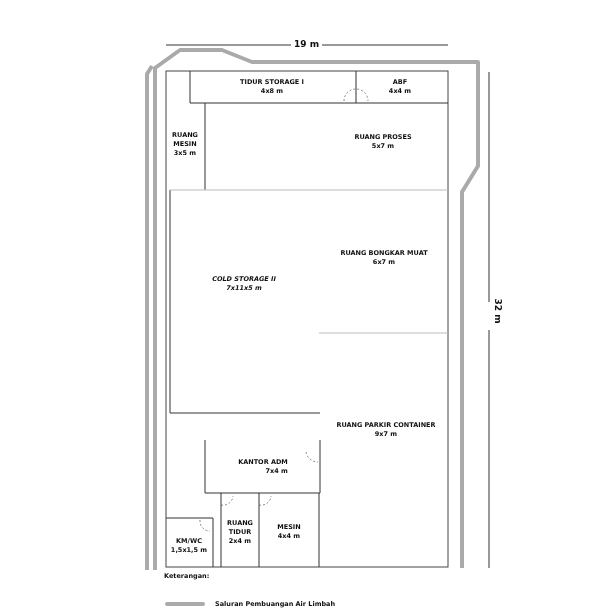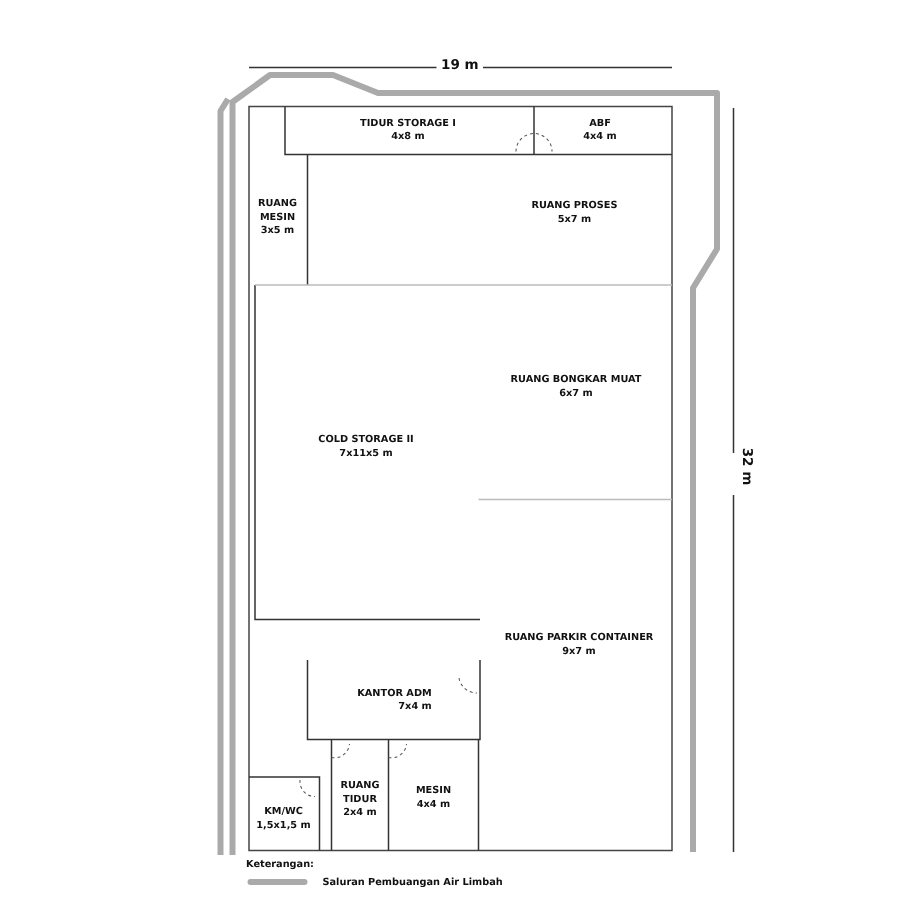--- a/index.html
+++ b/index.html
@@ -1,21 +1,21 @@
 <!DOCTYPE html>
 <html><head>
   <meta charset="utf-8">
   <style>
     html, body { margin: 0; padding: 0; background: #ffffff; }
     body { width: 613px; height: 613px; position: relative; overflow: hidden; font-family: "Liberation Sans", sans-serif; }
     svg { position: absolute; left: 0; top: 0; }
     .lbl { position: absolute; text-align: center; font-family: "DejaVu Sans", sans-serif; font-size: 6.5px; font-weight: bold; color: #111; line-height: 1.4; transform: translate(-50%, -50%); white-space: nowrap; }
     .dim { position: absolute; font-family: "DejaVu Sans", sans-serif; font-size: 9px; font-weight: bold; color: #111; background: #fff; padding: 0 3px; }
     .legend-title { position: absolute; left: 164px; top: 572px; font-family: "DejaVu Sans", sans-serif; font-size: 6.5px; font-weight: bold; color: #111; }
-    .legend-row { position: absolute; left: 165px; top: 584px; display: flex; align-items: center; }
+    .legend-row { position: absolute; left: 165px; top: 600px; display: flex; align-items: center; }
     .legend-swatch { width: 40px; height: 4px; background: #aaaaaa; border-radius: 2px; margin-right: 10px; }
     .legend-text { font-family: "DejaVu Sans", sans-serif; font-size: 6.5px; font-weight: bold; color: #111; }
   </style>
 </head>
 <body>
 
 <svg width="613" height="613" viewBox="0 0 613 613">
 
   <g fill="none" stroke="#aaaaaa" stroke-width="4" stroke-linejoin="round">
     <path d="M 155 570 L 155 68 L 180 50 L 222 50 L 252 62 L 478 62 L 478 166 L 462 192 L 462 568"></path>
@@ -82,21 +82,21 @@
   <div>3x5 m</div>
 </div>
 <div class="lbl" style="left:383px; top:142px;">
   <div>RUANG PROSES</div>
   <div>5x7 m</div>
 </div>
 <div class="lbl" style="left:384px; top:258px;">
   <div>RUANG BONGKAR MUAT</div>
   <div>6x7 m</div>
 </div>
-<div class="lbl" style="left:244px; top:298px;">
+<div class="lbl" style="left:244px; top:284px;font-style:italic;">
   <div>COLD STORAGE II</div>
   <div>7x11x5 m</div>
 </div>
 <div class="lbl" style="left:386px; top:430px;">
   <div>RUANG PARKIR CONTAINER</div>
   <div>9x7 m</div>
 </div>
 <div class="lbl" style="left:263px; top:467px;text-align:right;">
   <div>KANTOR ADM</div>
   <div>7x4 m</div>

